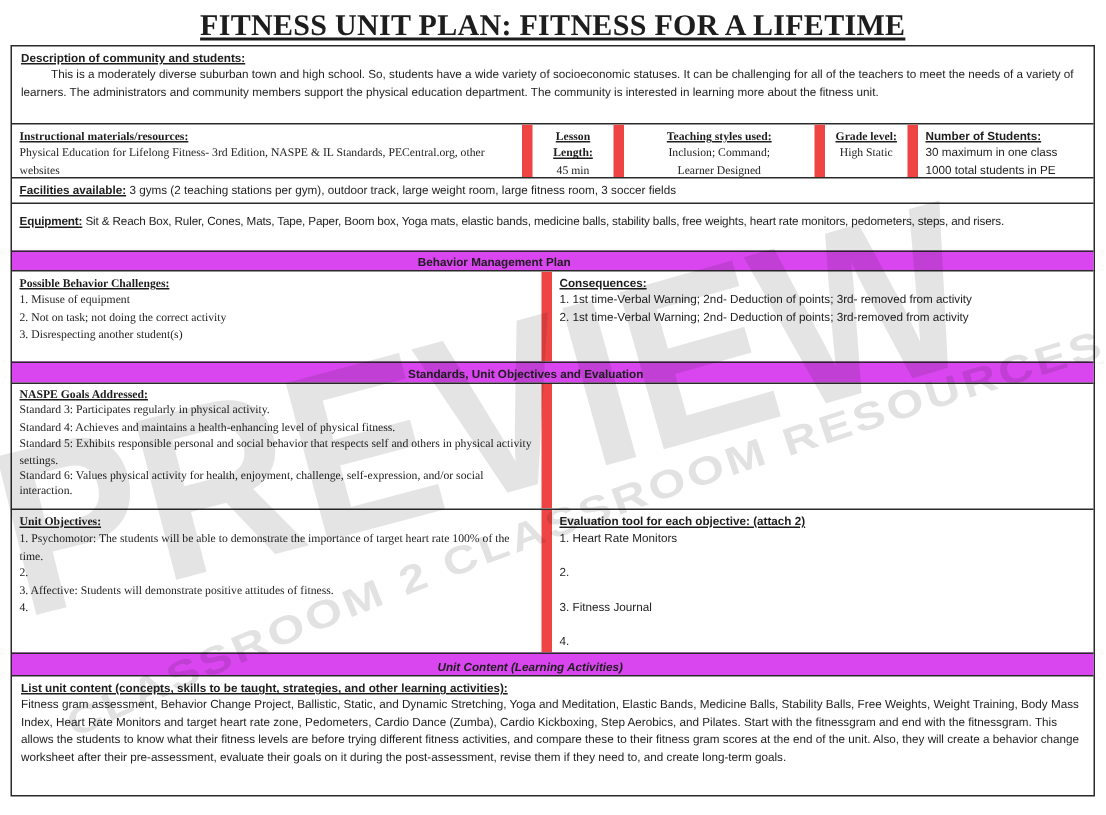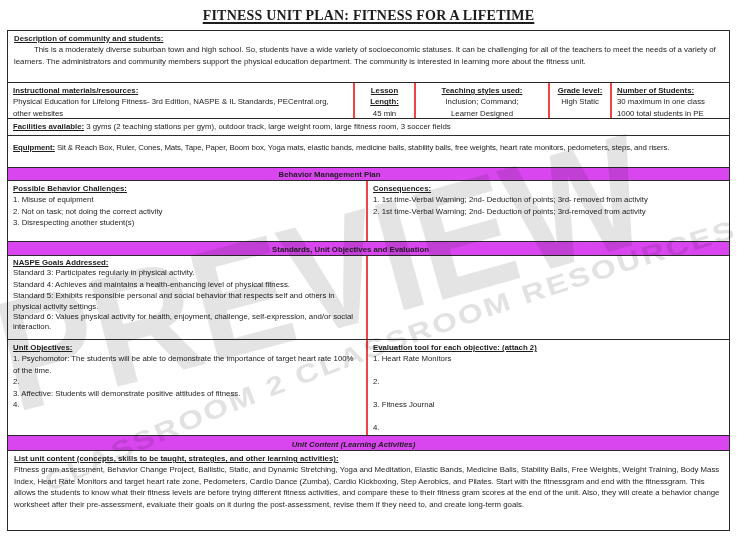--- a/index.html
+++ b/index.html
@@ -3,21 +3,21 @@
 <meta charset="utf-8">
 <style>
   html,body{margin:0;padding:0;}
   body{
     width:737px;height:543px;background:#ffffff;position:relative;overflow:hidden;
     font-family:"Liberation Sans",sans-serif;color:#1d1d1d;
     -webkit-font-smoothing:antialiased;
   }
   .title-wrap{position:absolute;top:6px;left:0;width:737px;text-align:center;}
   .doc-title{
-    font-family:"Liberation Serif",serif;font-weight:bold;font-size:14px;letter-spacing:.2px;
+    font-family:"Liberation Serif",serif;font-weight:bold;font-size:20px;letter-spacing:.2px;
     text-decoration:underline;text-decoration-thickness:1.5px;text-underline-offset:2px;
   }
   .doc{
     position:absolute;left:7px;top:30px;width:723px;box-sizing:border-box;
     border:1.5px solid #2a2a2a;font-size:7.8px;line-height:11.4px;
   }
   .row{box-sizing:border-box;position:relative;border-top:1px solid #2a2a2a;overflow:hidden;}
   .row:first-child{border-top:none;}
   .r1{height:16px;background:#e9e9e9;}
   .r2{height:51px;padding:2px 6px;}
@@ -37,21 +37,21 @@
   .r8 .band-label{padding-right:36px;}
   .r11 .band-label{padding-right:30px;font-style:italic;}
   .h{font-weight:bold;text-decoration:underline;text-underline-offset:1px;}
   .name-line{padding-left:5px;line-height:15px;}
   .prelim{
     position:absolute;left:44.5%;top:50%;transform:translate(-50%,-50%);
     font-weight:bold;white-space:nowrap;
   }
   .cols{display:flex;height:100%;}
   .cell{box-sizing:border-box;padding:2px 5px;}
-  .bdr{border-right:2px solid #ef4444;}
+  .bdr{border-right:7px solid #ef4444;font-family:Liberation Serif, serif;}
   .c1{width:347px;}
   .c2{width:61px;text-align:center;}
   .c3{width:134px;text-align:center;}
   .c4{width:62px;text-align:center;}
   .c5{flex:1;}
   .half-l{width:360px;}
   .half-r{flex:1;}
   .para{margin:0;text-indent:20px;}
   .line{min-height:11.4px;}
   .gap{height:11.4px;}

